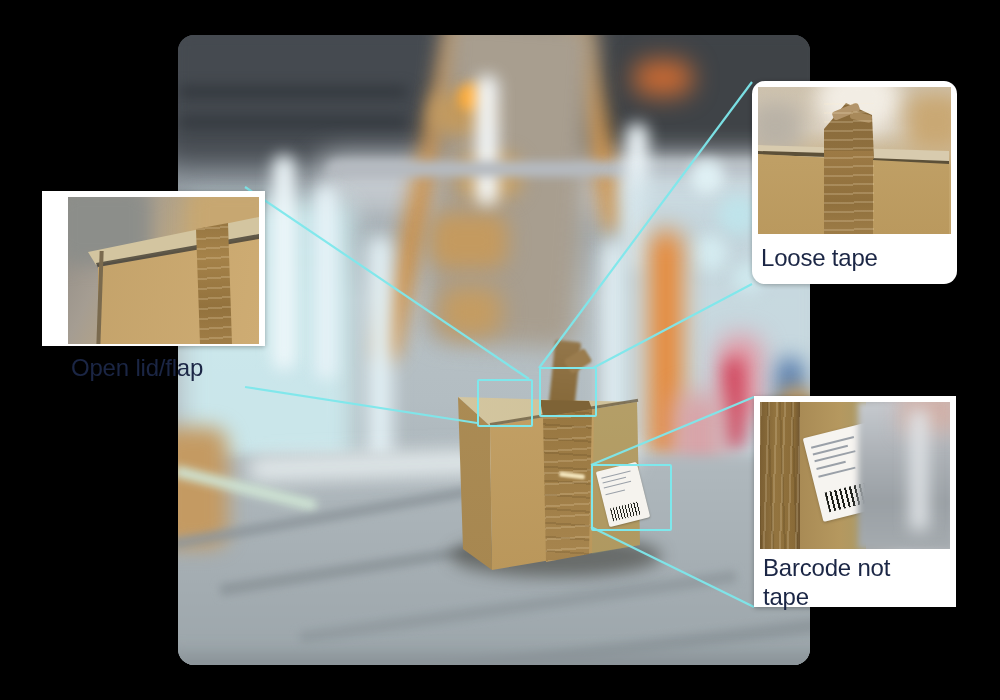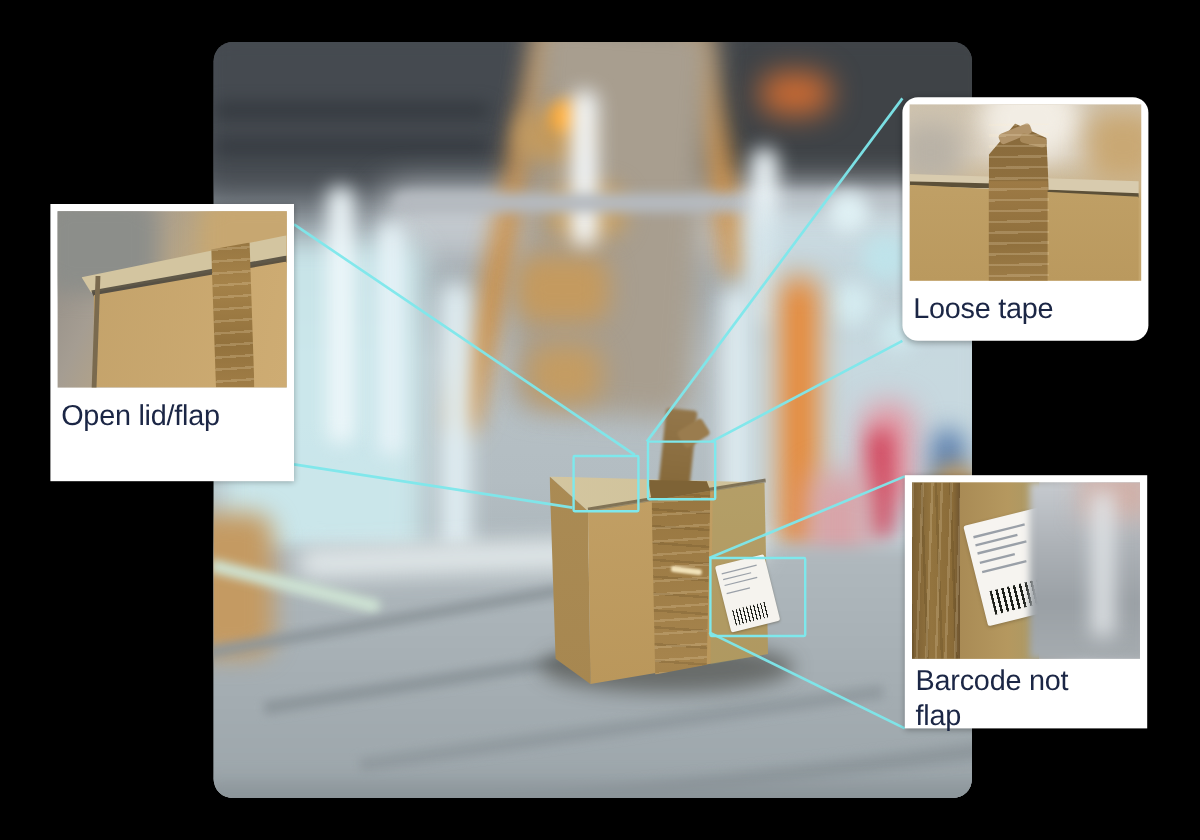--- a/index.html
+++ b/index.html
@@ -45,21 +45,21 @@
   .cline{stroke:#7ee8ec;stroke-width:2.2;opacity:.95;}
 
   
   .bbox{position:absolute;border:2px solid #7ee8ec;border-radius:2px;z-index:3;background:transparent;}
   #bbox1{left:477px;top:379px;width:52px;height:44px;}
   #bbox2{left:539px;top:367px;width:54px;height:46px;}
   #bbox3{left:591px;top:464px;width:77px;height:63px;}
 
   
   .card{position:absolute;background:#fff;z-index:4;box-shadow:0 1px 5px rgba(0,0,0,.3);}
-  #card1{left:42px;top:170px;width:203px;height:231px;}
+  #card1{left:42px;top:191px;width:203px;height:155px;padding-left:20px;}
   #card2{left:752px;top:81px;width:205px;height:203px;border-radius:13px;}
   #card3{left:754px;top:396px;width:202px;height:211px;}
   .thumb{position:relative;overflow:hidden;height:147px;margin:6px 6px 0 6px;}
   .card-label{color:#1b2645;font-size:24px;line-height:29px;padding:9px 8px 0 9px;
           letter-spacing:-0.2px;}
   #card3 .card-label{max-width:160px;padding-top:4px;}
 
   .tp{position:absolute;}
   
   #t1{background:linear-gradient(115deg,#8f8a84 0%,#a59d92 26%,#bfa87f 55%,#cbb58d 80%,#bfa87e 100%);}
@@ -235,16 +235,16 @@
         <div class="ln" style="top:17px;width:36px;"></div>
         <div class="ln" style="top:24px;width:42px;"></div>
         <div class="ln" style="top:32px;width:30px;"></div>
         <div class="ln" style="top:40px;width:38px;"></div>
         <div class="bars"></div>
       </div>
       <div class="tp occ"></div>
       <div class="tp pink"></div>
       <div class="tp streak"></div>
     </div>
-    <div class="card-label">Barcode not flap</div>
+    <div class="card-label">Barcode not tape</div>
   </div>
 
 </div>
 
 </body></html>

